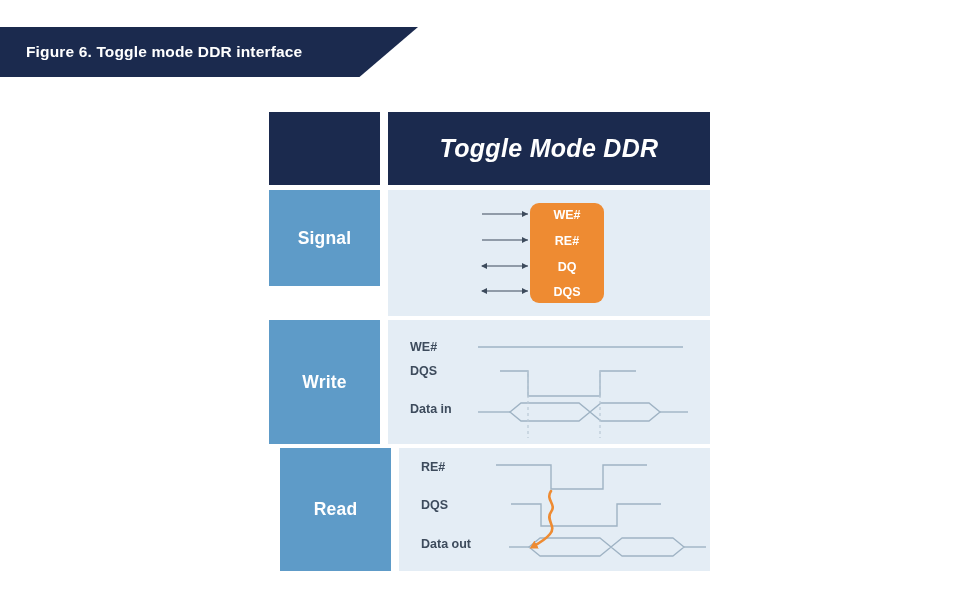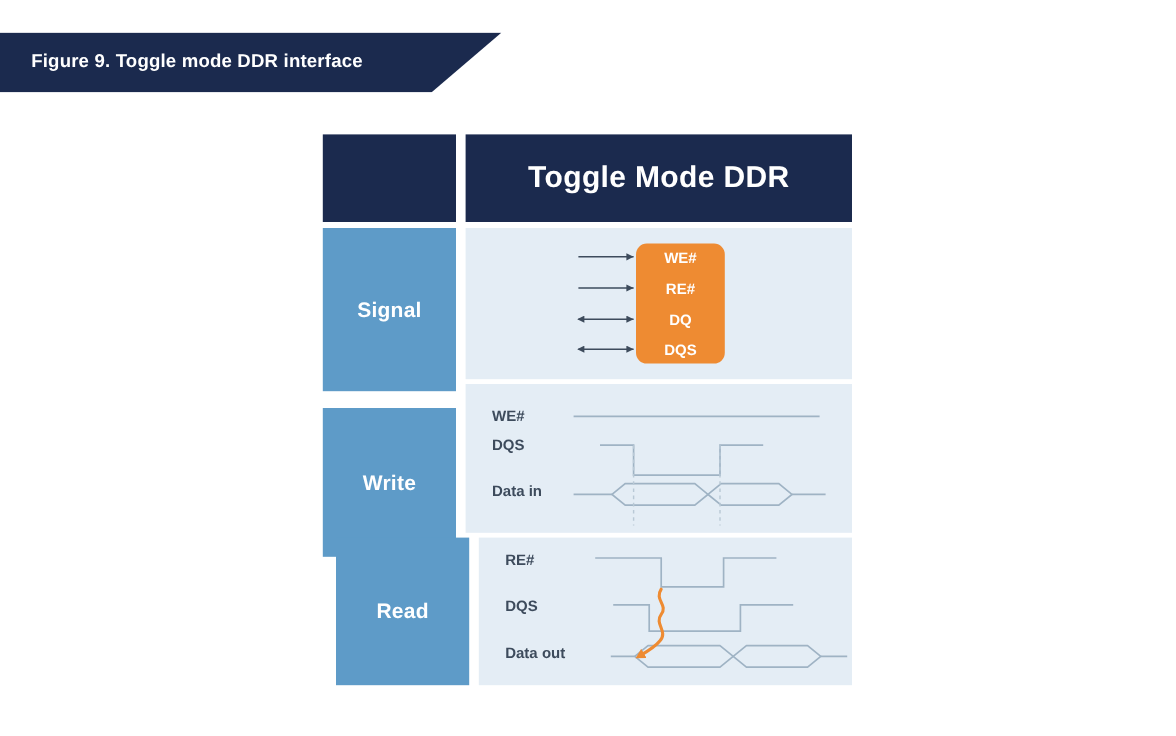--- a/index.html
+++ b/index.html
@@ -68,38 +68,39 @@
 
   
   #row-header { top: 0; height: 73px; }
   #row-header .row-label { background: #1b2a4e; height: 73px; }
   #header-panel {
     background: #1b2a4e;
     height: 73px;
     display: flex;
     align-items: center;
     justify-content: center;
+    font-style: italic;
   }
   #header-title {
     color: #ffffff;
     font-size: 25px;
     font-weight: bold;
     letter-spacing: 0.3px;
   }
 
   
   #row-signal { top: 78px; height: 126px; }
   #row-write  { top: 208px; height: 124px; }
   #row-read   { top: 336px; height: 123px; }
 
   #row-signal .row-label, #row-write .row-label, #row-read .row-label {
     background: #5e9bc8;
   }
-  #row-signal .row-label { height: 136px; }
-  #row-write  .row-label { height: 124px; margin-top: 20px; }
+  #row-signal .row-label { height: 96px; }
+  #row-write  .row-label { height: 124px; }
   #row-read   .row-label { height: 123px; margin-left: 11px; }
 
   .row-label-text {
     color: #ffffff;
     font-size: 17.5px;
     font-weight: bold;
     letter-spacing: 0.2px;
   }
 
   #signal-panel { background: #e4edf5; height: 126px; }
@@ -123,21 +124,21 @@
     font-family: "Liberation Sans", sans-serif;
     font-size: 12.5px;
     font-weight: bold;
     fill: #3d4b5c;
   }
 </style>
 </head>
 <body>
 
 <div id="figure-banner">
-  <span id="figure-banner-text">Figure 9. Toggle mode DDR interface</span>
+  <span id="figure-banner-text">Figure 6. Toggle mode DDR interface</span>
 </div>
 
 <div id="ddr-table">
 
   <div class="ddr-row" id="row-header">
     <div class="row-label">
       <span></span>
     </div>
     <div class="row-panel" id="header-panel">
       <span id="header-title">Toggle Mode DDR</span>

